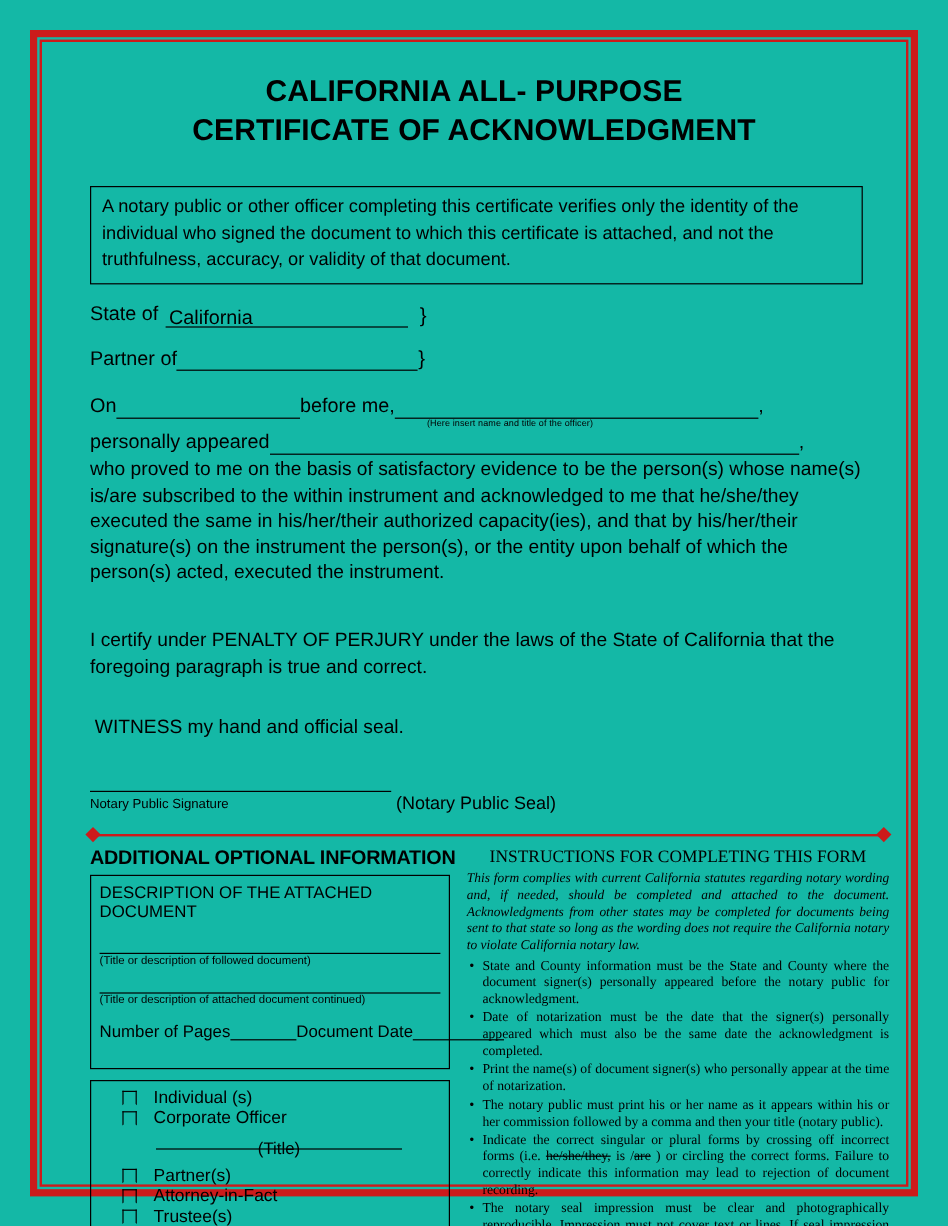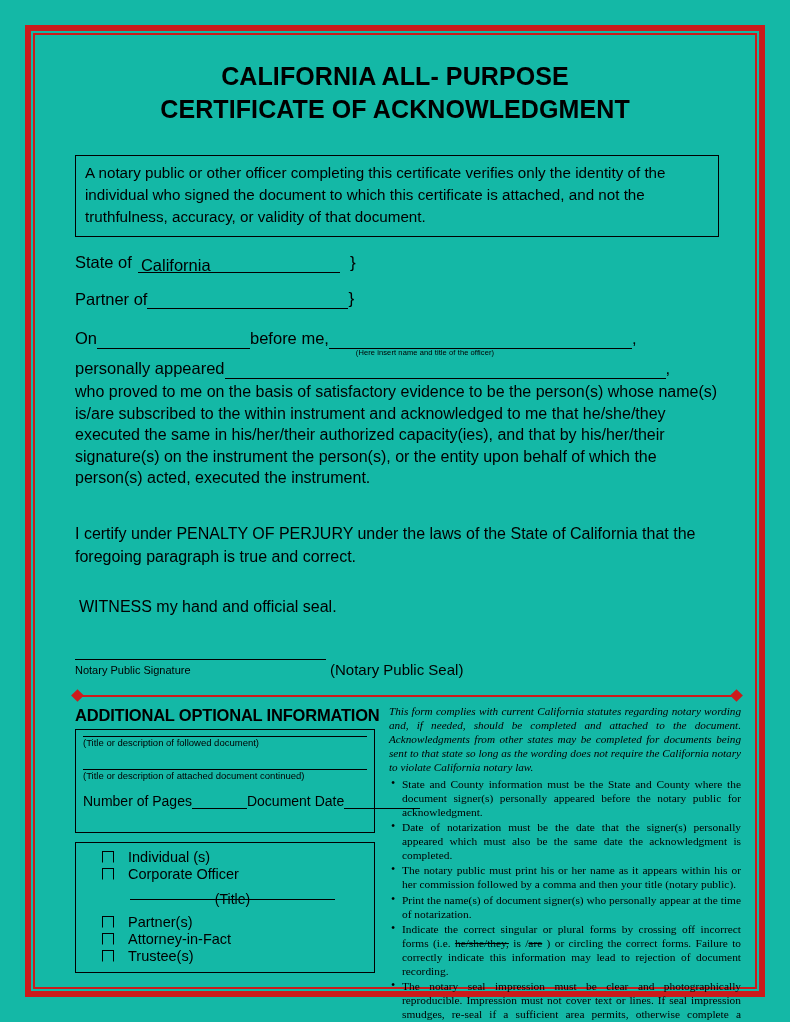--- a/index.html
+++ b/index.html
@@ -368,20 +368,21 @@
       <div class="divider-line"></div>
       <div class="diamond right"></div>
     </div>
 
     <div class="bottom">
 
       <div class="col-left">
         <div class="aoi-heading">ADDITIONAL OPTIONAL INFORMATION</div>
 
         <div class="boxed desc-box">
+          <div class="desc-title">DESCRIPTION OF THE ATTACHED DOCUMENT</div>
           <div class="under-rule"></div>
           <div class="caption">(Title or description of followed document)</div>
           <div class="under-rule gap-rule"></div>
           <div class="caption">(Title or description of attached document continued)</div>
           <div class="pages-row">
             <span>Number of Pages</span><span class="dotline" style="width:55px;"></span><span>Document Date</span><span class="dotline" style="width:76px;"></span>
           </div>
         </div>
 
         <div class="boxed cap-box">
@@ -411,27 +412,28 @@
           <div class="cap-item">
             <span class="checkbox"></span>
             <span>Trustee(s)</span>
           </div>
 
         </div>
 
       </div>
 
       <div class="col-right">
+        <div class="instr-heading">INSTRUCTIONS FOR COMPLETING THIS FORM</div>
         <div class="instr-intro">This form complies with current California statutes regarding notary wording and, if needed, should be completed and attached to the document. Acknowledgments from other states may be completed for documents being sent to that state so long as the wording does not require the California notary to violate California notary law.</div>
 
         <ul class="instr">
           <li>State and County information must be the State and County where the document signer(s) personally appeared before the notary public for acknowledgment.</li>
           <li>Date of notarization must be the date that the signer(s) personally appeared which must also be the same date the acknowledgment is completed.</li>
+          <li>Print the name(s) of document signer(s) who personally appear at the time of notarization.</li>
           <li>The notary public must print his or her name as it appears within his or her commission followed by a comma and then your title (notary public).</li>
-          <li>Print the name(s) of document signer(s) who personally appear at the time of notarization.</li>
           <li><span>Indicate the correct singular or plural forms by crossing off incorrect forms (i.e. </span><span class="strike">he/she/they,</span><span> is /</span><span class="strike">are</span><span> ) or circling the correct forms. Failure to correctly indicate this information may lead to rejection of document recording.</span></li>
           <li>The notary seal impression must be clear and photographically reproducible. Impression must not cover text or lines. If seal impression smudges, re-seal if a sufficient area permits, otherwise complete a different acknowledgment form.</li>
 
         </ul>
 
       </div>
 
     </div>
   </div>
 </div>

